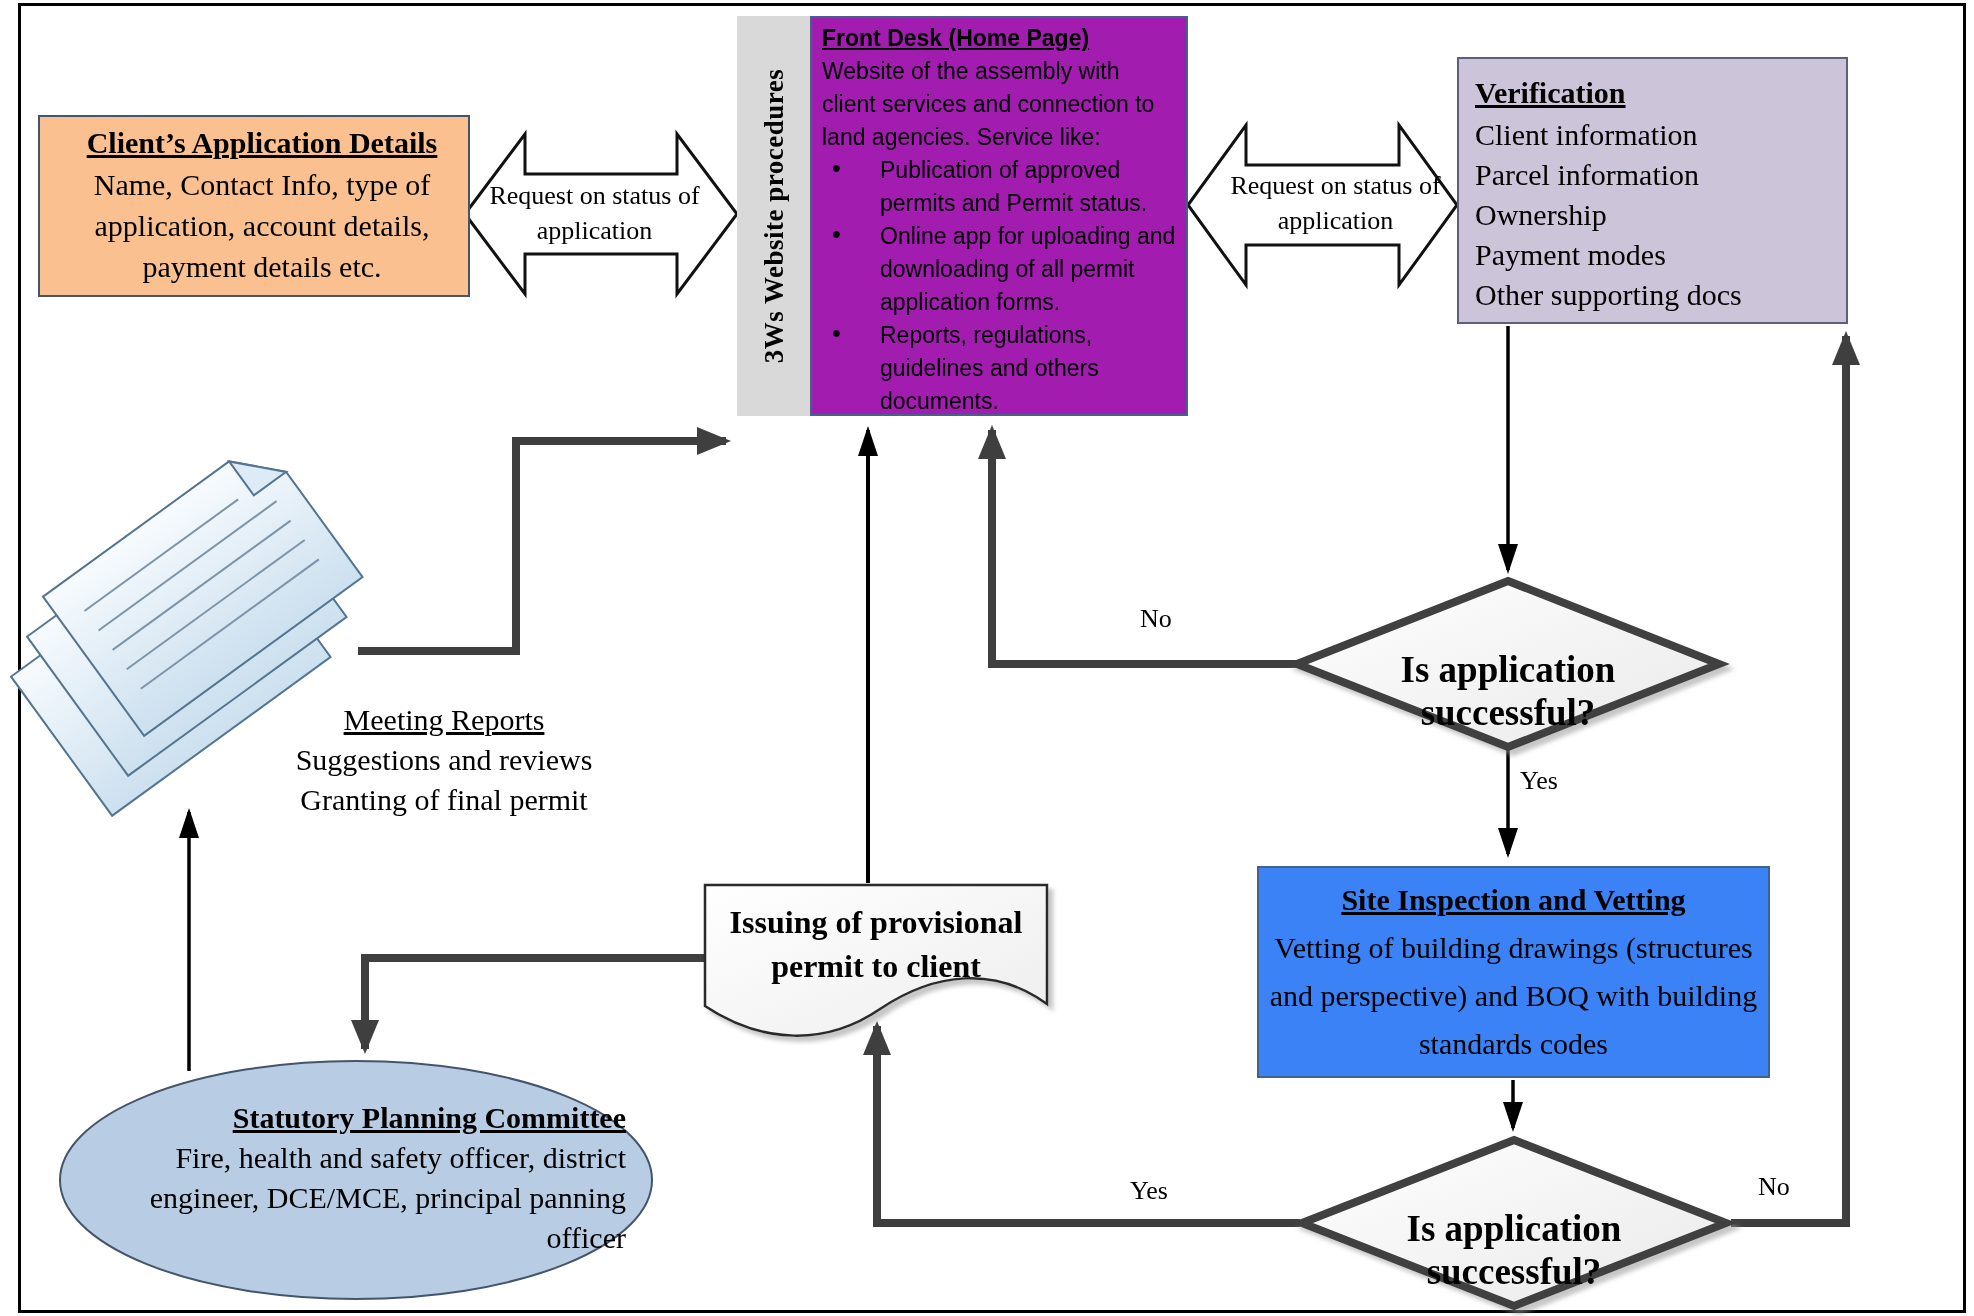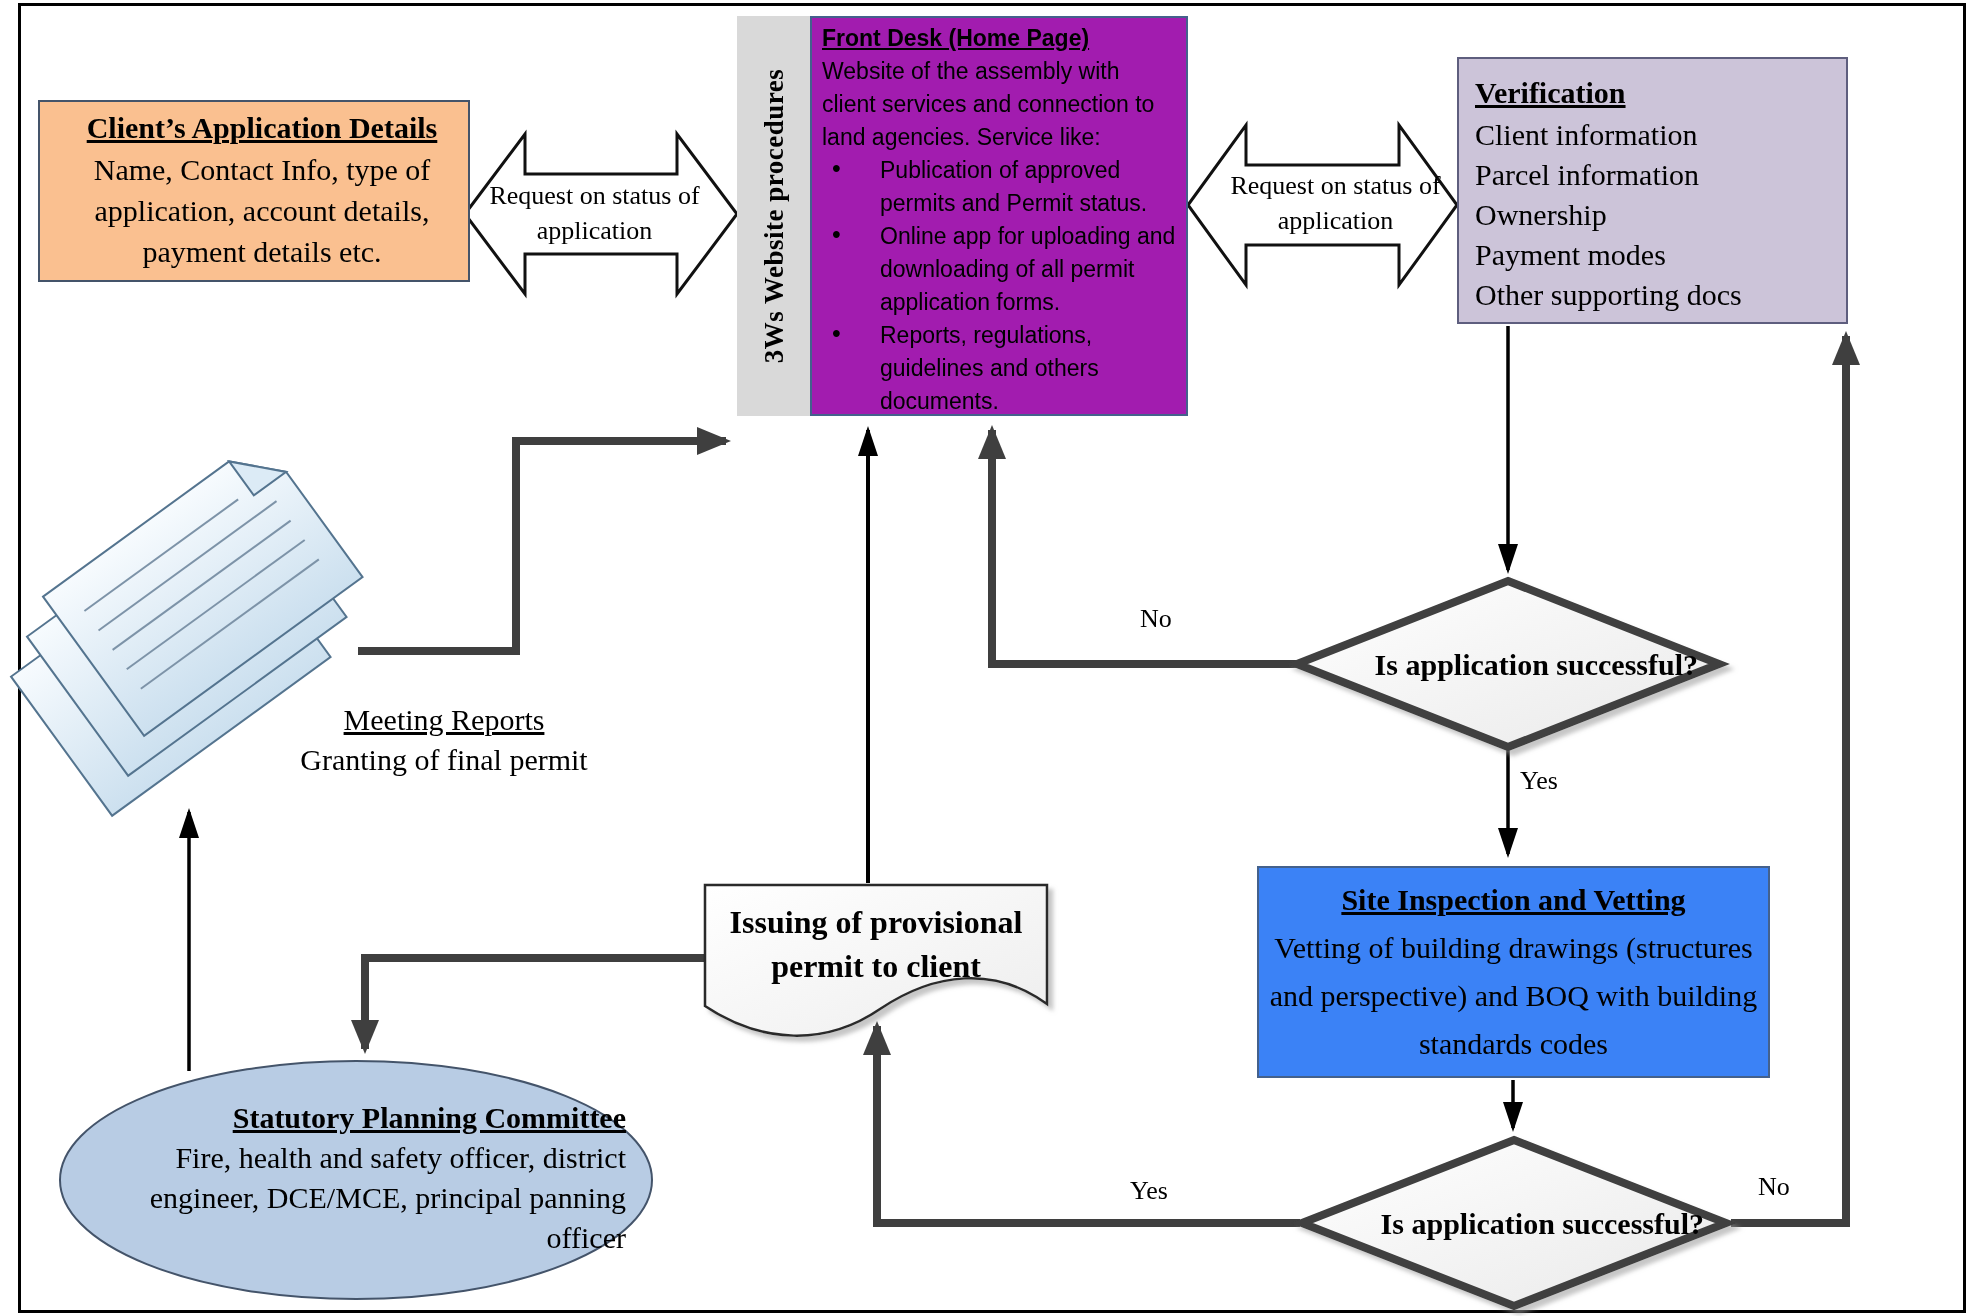--- a/index.html
+++ b/index.html
@@ -7,21 +7,21 @@
     position:relative;width:1974px;height:1316px;background:#ffffff;
     font-family:"Liberation Serif", serif;color:#000;overflow:hidden;
   }
   .abs{position:absolute;}
   #outer-border{left:18px;top:3px;width:1942px;height:1304px;border:3px solid #000;z-index:0;}
   #shapes{left:0;top:0;z-index:1;}
   .txt{z-index:2;}
 
   
   .client-box{
-    left:38px;top:100px;width:432px;height:182px;background:#fac090;
+    left:38px;top:115px;width:432px;height:182px;background:#fac090;
     border:2px solid #44546a;text-align:center;box-sizing:border-box;padding-top:5px;padding-left:16px;
   }
   .client-box .t{font-size:30px;font-weight:bold;text-decoration:underline;line-height:42px;}
   .client-box .b{font-size:30px;line-height:41px;}
 
   .ws-bar{
     left:737px;top:16px;width:73px;height:400px;background:#d9d9d9;
   }
   .ws-bar span{
     position:absolute;left:50%;top:50%;transform:translate(-50%,-50%) rotate(-90deg);
@@ -64,21 +64,21 @@
 
   .meeting-label{
     left:248px;top:700px;width:392px;text-align:center;font-size:30px;line-height:40px;
   }
   .meeting-label .t{text-decoration:underline;}
 
   .req-label{font-size:26px;line-height:35px;text-align:center;}
   #req-left{left:482px;top:178px;width:225px;}
   #req-right{left:1223px;top:168px;width:225px;}
 
-  .decision-label{font-size:30px;font-weight:bold;text-align:right;width:380px;}
+  .decision-label{font-size:37px;font-weight:bold;text-align:center;width:380px;}
   #dec1-label{left:1318px;top:648px;}
   #dec2-label{left:1324px;top:1207px;}
 
   .branch{font-size:26px;}
   #d1-no{left:1140px;top:604px;}
   #d1-yes{left:1520px;top:766px;}
   #d2-yes{left:1130px;top:1176px;}
   #d2-no{left:1758px;top:1172px;}
 </style>
 </head>
@@ -209,15 +209,16 @@
 
   <div class="abs txt issuing-label">Issuing of provisional permit to client</div>
 
   <div class="abs txt committee-label">
     <div class="t">Statutory Planning Committee</div>
     <div>Fire, health and safety officer, district engineer, DCE/MCE, principal panning officer</div>
   </div>
 
   <div class="abs txt meeting-label">
     <div class="t">Meeting Reports</div>
+    <div>Suggestions and reviews</div>
     <div>Granting of final permit</div>
   </div>
 </div>
 
 </body></html>

